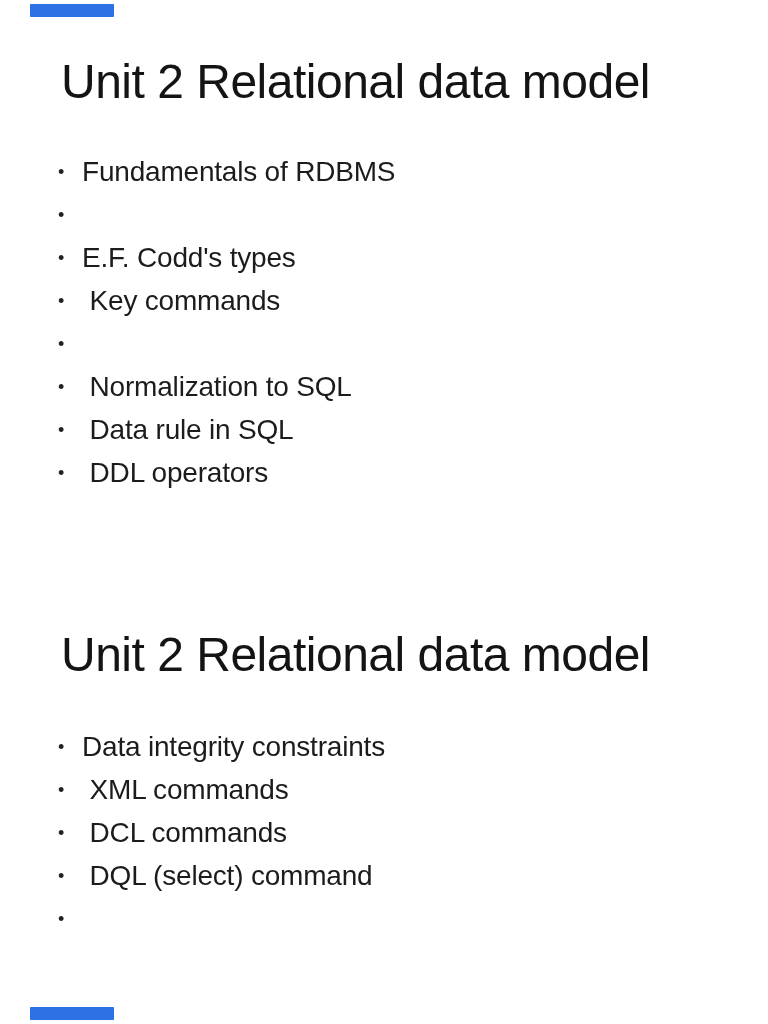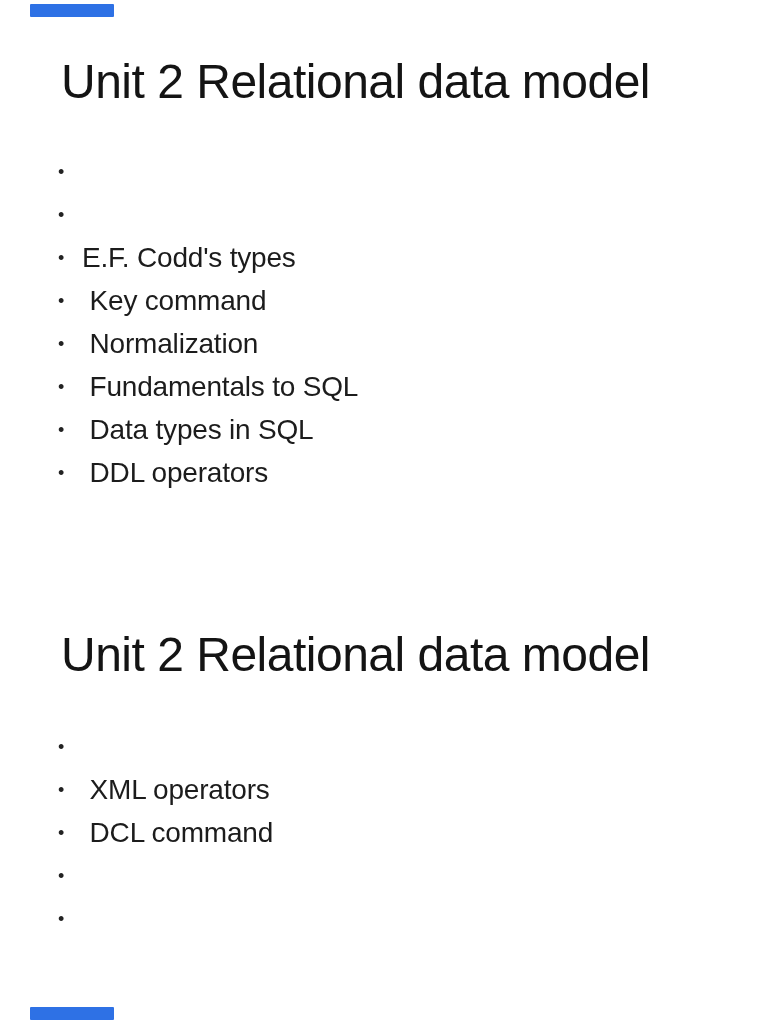--- a/index.html
+++ b/index.html
@@ -70,66 +70,68 @@
 
 <div class="page">
 
   <div class="edge-bar top"></div>
 
   <h1 class="slide-title t1">Unit 2 Relational data model</h1>
 
   <ul class="bullets l1">
     <li>
       <span class="dot">•</span>
+      <span class="btext">Fundamentals of RDBMS</span>
     </li>
     <li>
       <span class="dot">•</span>
     </li>
     <li>
       <span class="dot">•</span>
       <span class="btext">E.F. Codd's types</span>
     </li>
     <li>
       <span class="dot">•</span>
-      <span class="btext"> Key command</span>
+      <span class="btext"> Key commands</span>
     </li>
     <li>
       <span class="dot">•</span>
-      <span class="btext"> Normalization</span>
     </li>
     <li>
       <span class="dot">•</span>
-      <span class="btext"> Fundamentals to SQL</span>
+      <span class="btext"> Normalization to SQL</span>
     </li>
     <li>
       <span class="dot">•</span>
-      <span class="btext"> Data types in SQL</span>
+      <span class="btext"> Data rule in SQL</span>
     </li>
     <li>
       <span class="dot">•</span>
       <span class="btext"> DDL operators</span>
     </li>
   </ul>
 
   <h1 class="slide-title t2">Unit 2 Relational data model</h1>
 
   <ul class="bullets l2">
     <li>
       <span class="dot">•</span>
+      <span class="btext">Data integrity constraints</span>
     </li>
     <li>
       <span class="dot">•</span>
-      <span class="btext"> XML operators</span>
+      <span class="btext"> XML commands</span>
     </li>
     <li>
       <span class="dot">•</span>
-      <span class="btext"> DCL command</span>
+      <span class="btext"> DCL commands</span>
     </li>
     <li>
       <span class="dot">•</span>
+      <span class="btext"> DQL (select) command</span>
     </li>
     <li>
       <span class="dot">•</span>
     </li>
   </ul>
 
   <div class="edge-bar bottom"></div>
 
 </div>
 

